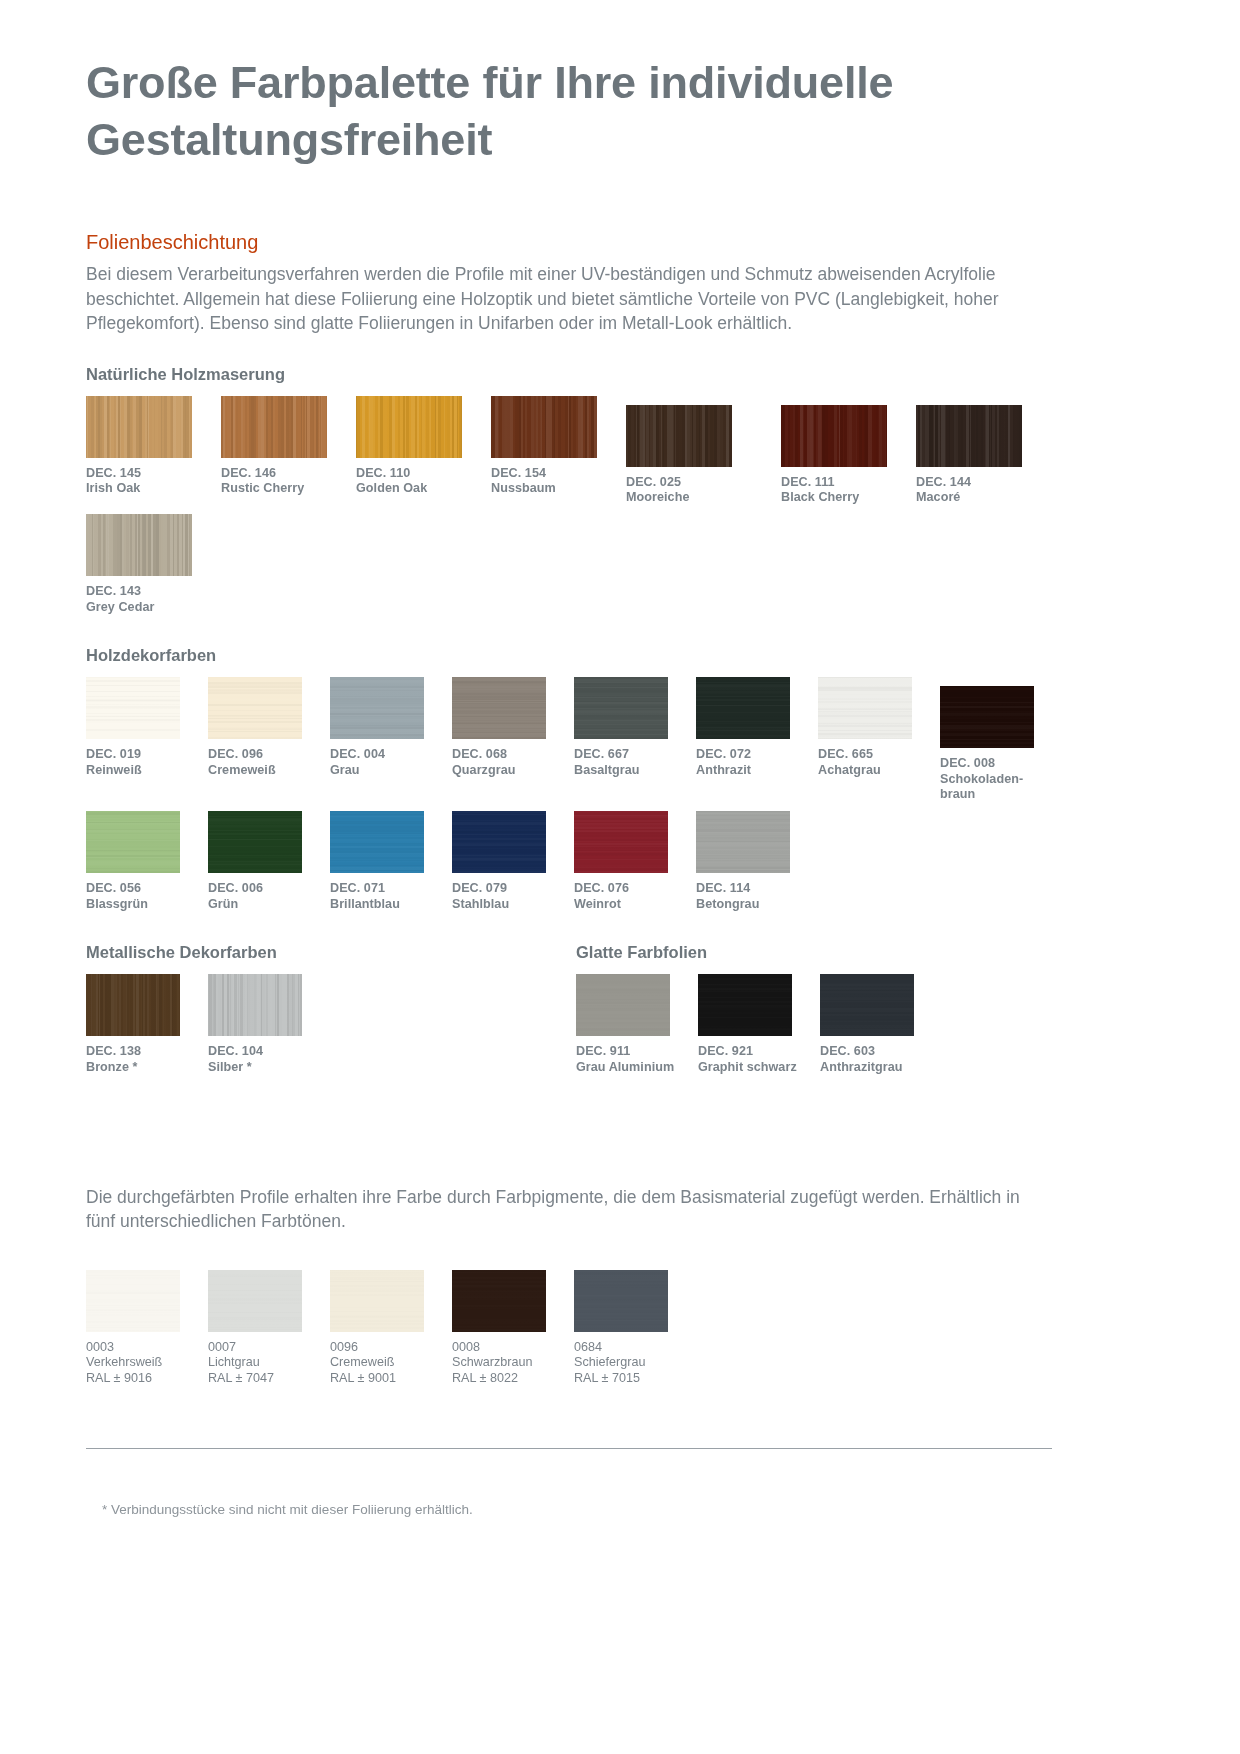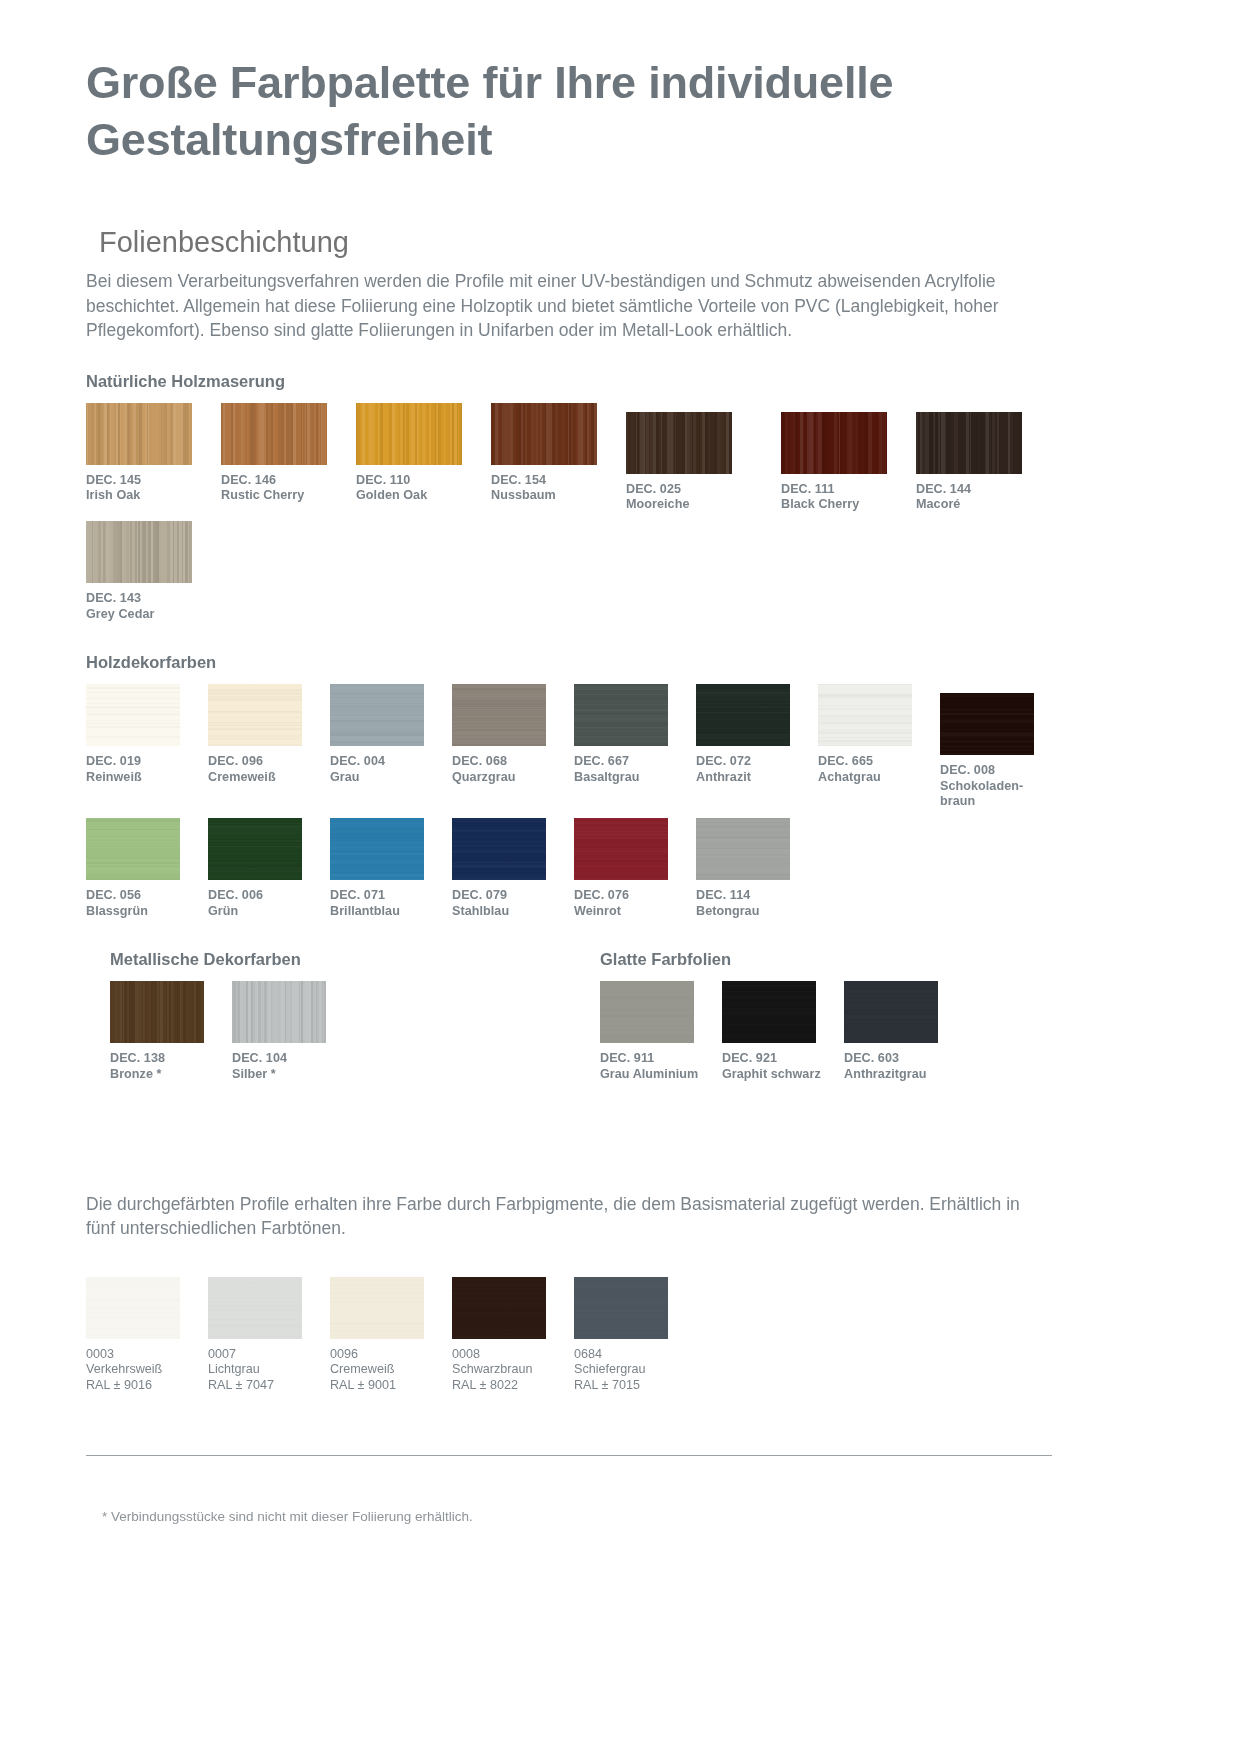--- a/index.html
+++ b/index.html
@@ -30,25 +30,25 @@
     font-size: 45px;
     line-height: 57px;
     font-weight: bold;
     color: #6c757b;
     letter-spacing: -0.2px;
     margin: 0;
     padding-top: 54px;
     width: 960px;
   }
   .section-title {
-    font-size: 29px;
+    font-size: 20px;
     line-height: 28px;
     font-weight: normal;
-    color: #737373;
-    margin: 13px;
+    color: #c2410c;
+    margin: 0;
   }
   .body-text {
     font-size: 17.5px;
     line-height: 24.5px;
     color: #7b838a;
     margin: 0;
     width: 965px;
   }
   .sub-heading {
     font-size: 16.5px;
@@ -109,21 +109,21 @@
   .grid-small .swatch { width: 94px; height: 62px; }
 
   
   .grid-durch .cell { width: 122px; }
   .grid-durch .swatch { width: 94px; height: 62px; }
 
   .two-col {
     display: flex;
     margin-top: 30px;
   }
-  .col-left { width: 490px; margin-left: 24px; }
+  .col-left { width: 490px; }
   .col-right { width: 480px; }
 
   .hr {
     border: 0;
     border-top: 1.6px solid #9aa1a7;
     margin: 0;
     width: 966px;
   }
   .footnote {
     font-size: 13.5px;

